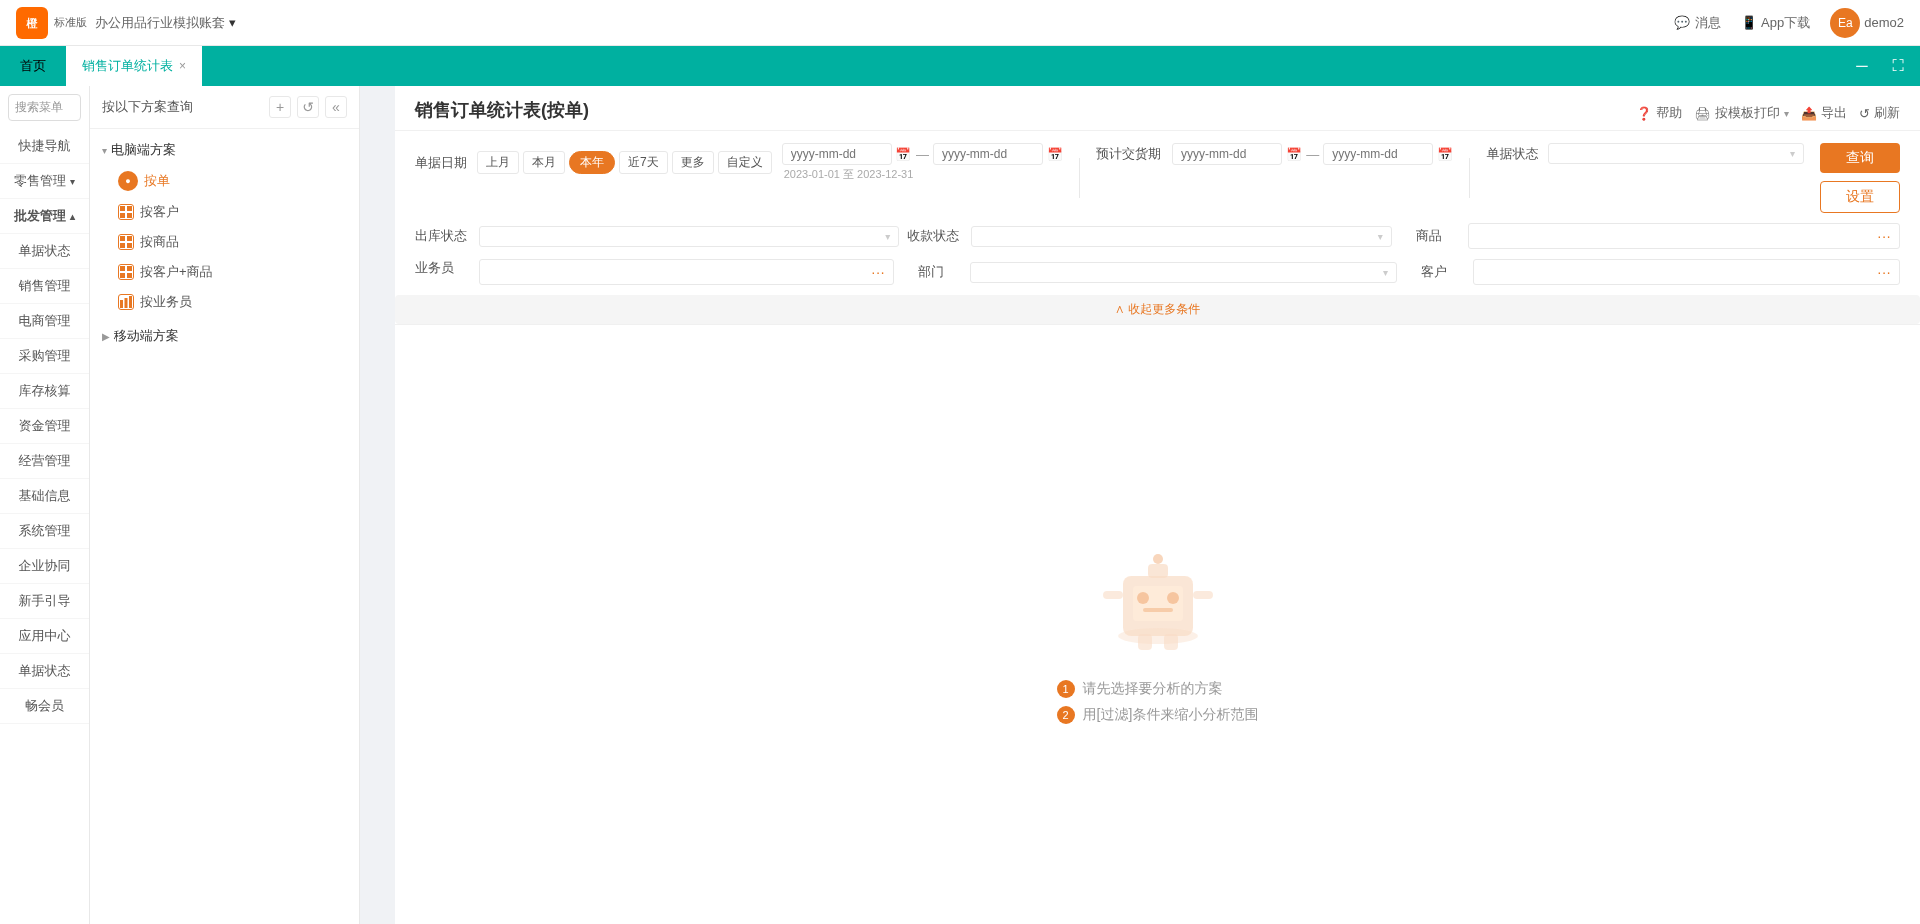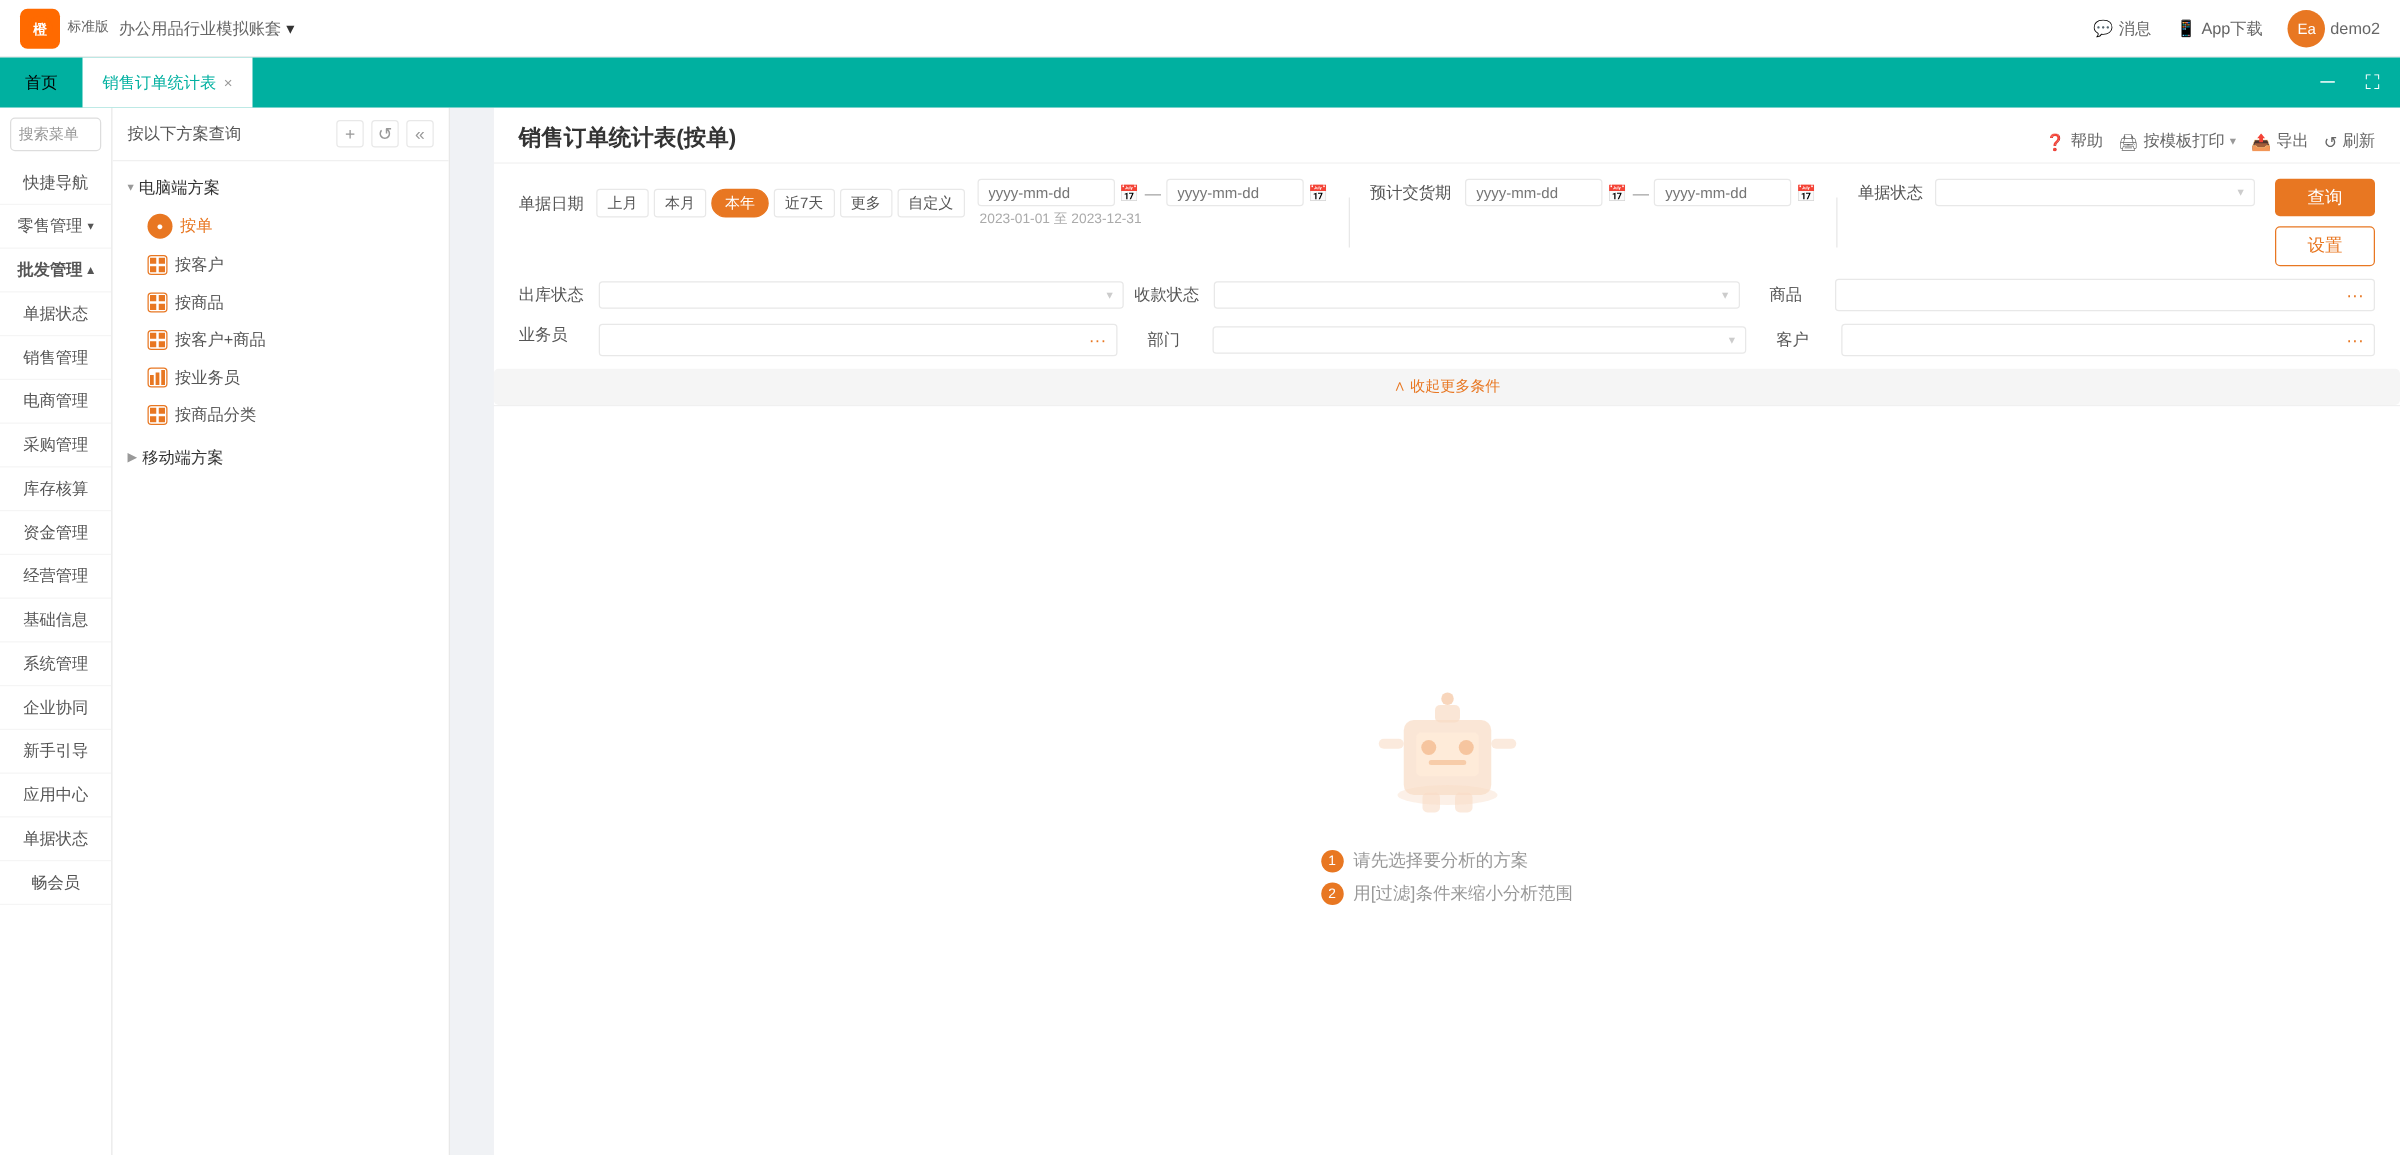--- a/index.html
+++ b/index.html
@@ -257,31 +257,20 @@
           <div class="scheme-item-icon">
             <svg width="12" height="12" viewBox="0 0 12 12">
                 <rect x="0" y="4" width="3" height="8" fill="#e87722"></rect>
                 <rect x="4.5" y="2" width="3" height="10" fill="#e87722"></rect>
                 <rect x="9" y="0" width="3" height="12" fill="#e87722"></rect>
               </svg>
           </div>
           <span>按业务员</span>
         </div>
 
-        <div class="scheme-item">
-          <div class="scheme-item-icon">
-            <svg width="12" height="12" viewBox="0 0 12 12">
-                <rect x="0" y="0" width="5" height="5" fill="#e87722"></rect>
-                <rect x="7" y="0" width="5" height="5" fill="#e87722"></rect>
-                <rect x="0" y="7" width="5" height="5" fill="#e87722"></rect>
-                <rect x="7" y="7" width="5" height="5" fill="#e87722"></rect>
-              </svg>
-          </div>
-          <span>按商品分类</span>
-        </div>
 
         <div class="scheme-group-title" style="margin-top:4px;">
           <span style="font-size:10px;color:#999;">▶</span>
           <span>移动端方案</span>
         </div>
       </div>
     </div>
 
     <div class="right-content">
 

